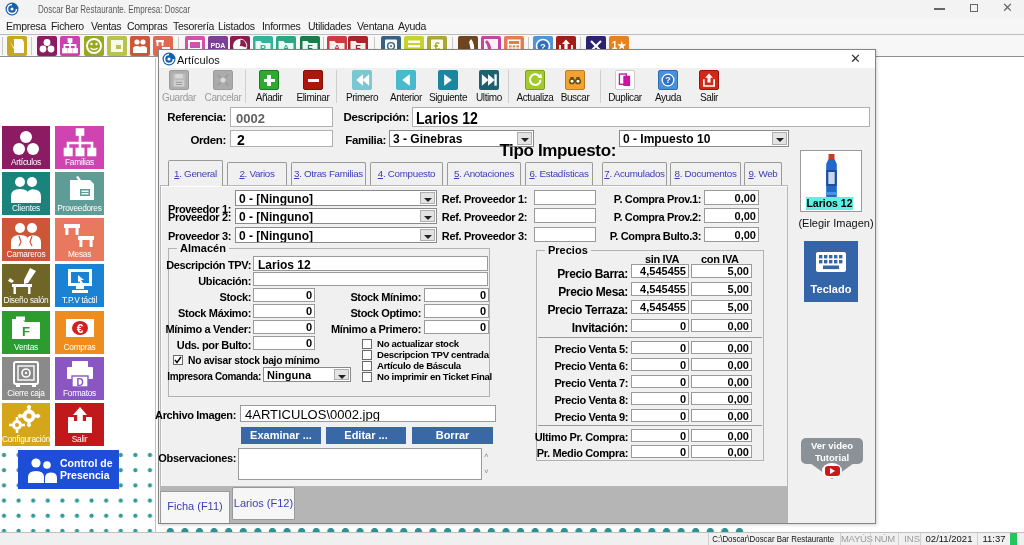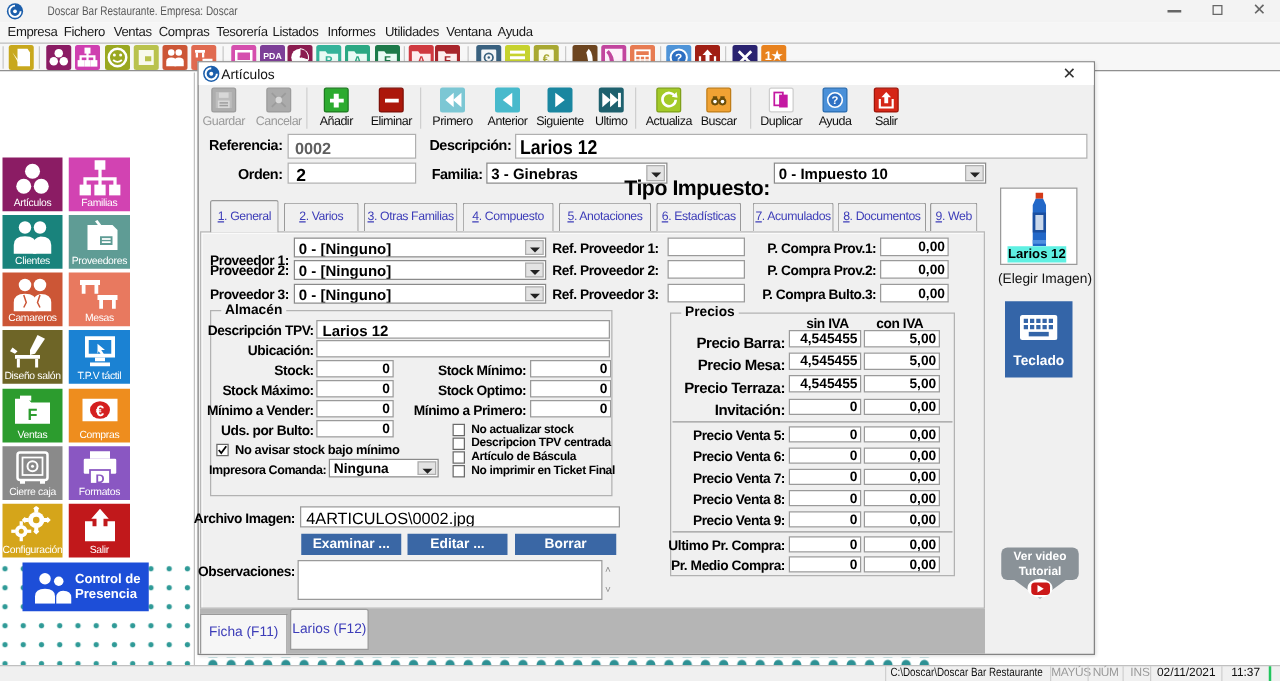--- a/index.html
+++ b/index.html
@@ -668,13 +668,13 @@
 <div class="abs" style="left:830px;top:467.5px;width:0;height:0;border-left:5px solid #fff;border-top:3px solid transparent;border-bottom:3px solid transparent;"></div>
 </div>
 </div>
 
 <div class="abs" style="left:0;top:532px;width:1024px;height:13px;background:#f0f0f0;border-top:1px solid #c0c0c0;"></div>
 <div class="abs" style="left:708px;top:533px;width:132px;height:12px;border-left:1px solid #cfcfcf;font-size:9.5px;color:#111;white-space:nowrap;"><span style="display:inline-block;transform:scaleX(0.83);transform-origin:0 50%;padding-left:4px;">C:\Doscar\Doscar Bar Restaurante</span></div>
 <div class="abs" style="left:840px;top:533px;width:30px;height:12px;font-size:9.5px;color:#9a9a9a;border-left:1px solid #cfcfcf;text-align:center;letter-spacing:-0.3px;">MAYÚS</div>
 <div class="abs" style="left:870px;top:533px;width:28px;height:12px;font-size:9.5px;color:#9a9a9a;border-left:1px solid #cfcfcf;text-align:center;letter-spacing:-0.3px;">NÚM</div>
 <div class="abs" style="left:898px;top:533px;width:22px;height:12px;font-size:9.5px;color:#9a9a9a;border-left:1px solid #cfcfcf;text-align:right;">INS</div>
 <div class="abs" style="left:920px;top:533px;width:57px;height:12px;font-size:9.5px;color:#111;border-left:1px solid #cfcfcf;text-align:center;">02/11/2021</div>
-<div class="abs" style="left:977px;top:533px;width:40px;height:12px;font-size:9.5px;color:#111;border-left:1px solid #cfcfcf;border-right:2px solid #22c55e;text-align:center;">11:37</div>
+<div class="abs" style="left:977px;top:533px;width:40px;height:12px;font-size:9.5px;color:#111;border-left:1px solid #cfcfcf;border-right:7px solid #22c55e;text-align:center;">11:37</div>
 
 </body></html>

